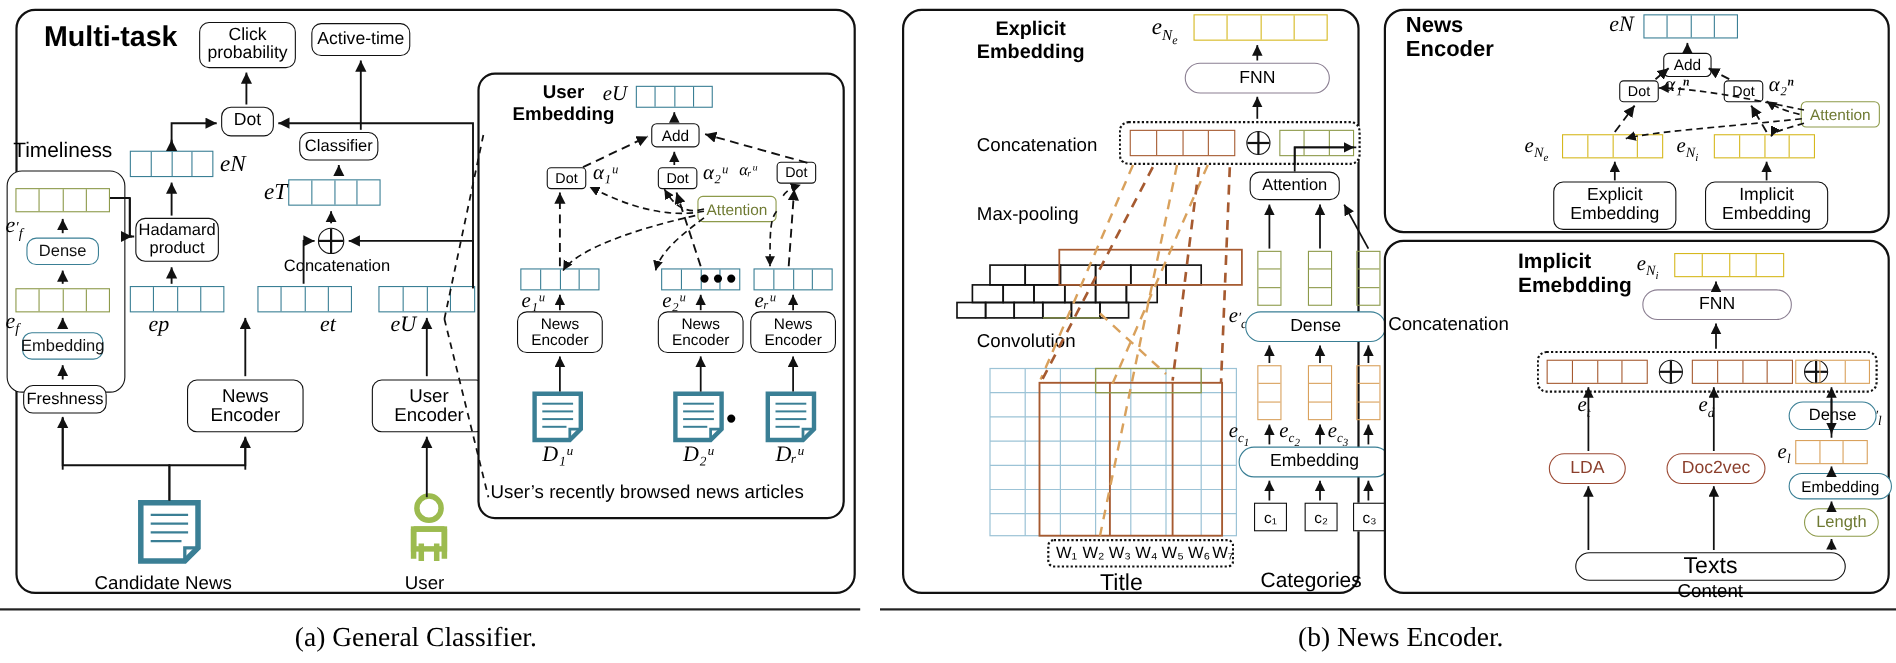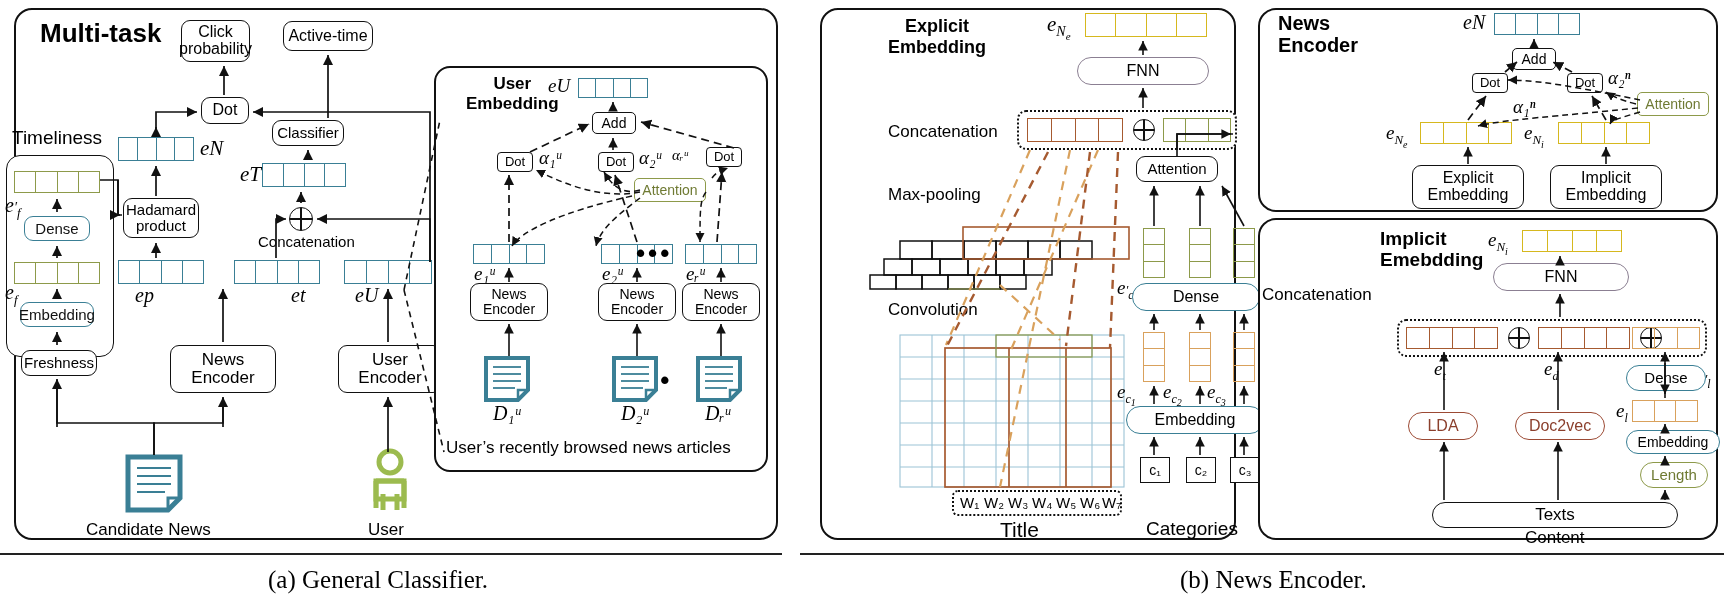--- a/index.html
+++ b/index.html
@@ -36,21 +36,21 @@
   .oplus:after{top:50%;left:0;height:1.8px;width:100%;margin-top:-0.9px;}
   .dots{position:absolute;font-size:26px;font-weight:bold;letter-spacing:3px;}
 </style>
 </head>
 <body>
 
 <div class="panel" style="left:14px;top:8px;width:760px;height:528px;"></div>
 
 <div class="lbl bold" style="left:40px;top:18px;font-size:26px;">Multi-task</div>
 
-<div class="box" style="left:181px;top:20px;width:69px;height:42px;font-size:16px;flex-direction:column;">
+<div class="box" style="left:181px;top:20px;width:88px;height:42px;font-size:16px;flex-direction:column;">
   <span>Click</span>
   <span>probability</span>
 </div>
 
 <div class="box" style="left:283px;top:21px;width:90px;height:30px;font-size:16px;">
   <span>Active-time</span>
 </div>
 
 <div class="box" style="left:201px;top:97px;width:48px;height:27px;font-size:16px;">
   <span>Dot</span>
@@ -573,21 +573,21 @@
 
 <div class="box" style="left:1512px;top:48px;width:44px;height:22px;font-size:14px;border-radius:5px;">
   <span>Add</span>
 </div>
 <div class="box" style="left:1472px;top:73px;width:36px;height:20px;font-size:13px;border-radius:4px;">
   <span>Dot</span>
 </div>
 <div class="box" style="left:1567px;top:73px;width:36px;height:20px;font-size:13px;border-radius:4px;">
   <span>Dot</span>
 </div>
-<div class="lbl math" style="left:1513px;top:67px;font-size:19px;margin-top:29px;">α₁ⁿ</div>
+<div class="lbl math" style="left:1513px;top:67px;font-size:19px;">α₁ⁿ</div>
 <div class="lbl math" style="left:1608px;top:67px;font-size:19px;">α₂ⁿ</div>
 
 <div class="box" style="left:1637px;top:92px;width:72px;height:24px;font-size:14px;border-color:#8d9a4a;color:#6f7a33;border-radius:5px;">
   <span>Attention</span>
 </div>
 
 <div class="cells gold" style="left:1420px;top:122px;width:92px;height:22px;">
   <i style="flex:1"></i>
     <i style="flex:1"></i>
     <i style="flex:1"></i>
@@ -692,21 +692,21 @@
 </div>
 <div class="lbl math" style="left:1616px;top:400px;font-size:19px;">e<sub style="font-size:12px;">l</sub></div>
 
 <div class="box" style="left:1626px;top:430px;width:94px;height:24px;font-size:14px;border-color:#3a7f95;border-radius:12px;">
   <span>Embedding</span>
 </div>
 <div class="box" style="left:1640px;top:462px;width:68px;height:26px;font-size:15px;border-color:#8d9a4a;color:#6f7a33;border-radius:13px;">
   <span>Length</span>
 </div>
 
-<div class="box" style="left:1432px;top:502px;width:246px;height:26px;font-size:17px;border-radius:13px;justify-content:center;">
+<div class="box" style="left:1432px;top:502px;width:246px;height:26px;font-size:21px;border-radius:13px;justify-content:center;">
   <span>Texts</span>
 </div>
 <div class="lbl" style="left:1525px;top:528px;font-size:17px;">Content</div>
 
 <svg class="ov">
   <g stroke="#111" stroke-width="1.6" fill="none" marker-end="url(#ah)">
     <line x1="1560" y1="261" x2="1560" y2="256"></line>
     <line x1="1560" y1="317" x2="1560" y2="294"></line>
     <line x1="1444" y1="410" x2="1444" y2="352"></line>
     <line x1="1558" y1="410" x2="1558" y2="352"></line>

